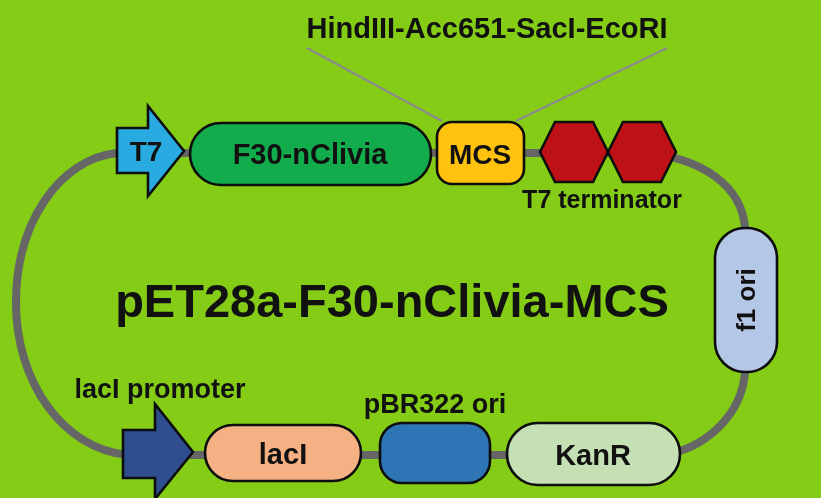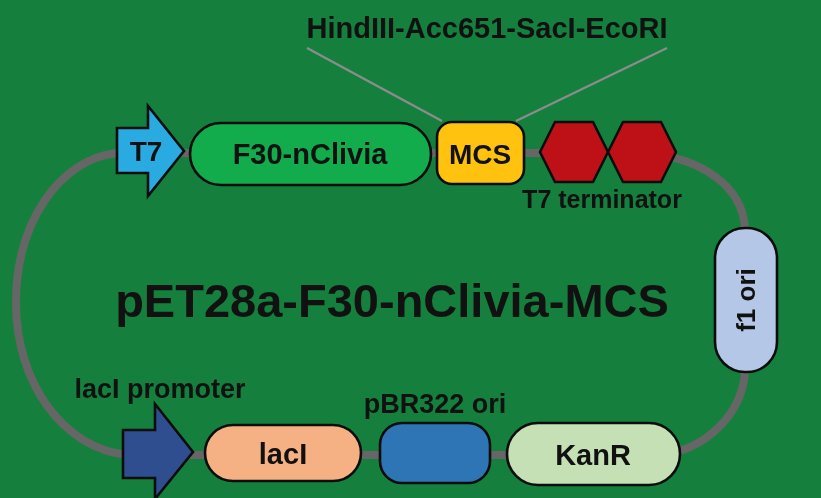--- a/index.html
+++ b/index.html
@@ -1,19 +1,19 @@
 <!DOCTYPE html>
 <html><head>
 <meta charset="utf-8">
 <style>
   html,body{margin:0;padding:0;background:#ffffff;}
   #canvas{
     position:relative;
     width:821px;height:498px;
-    background:#15803d;
+    background:#84cc16;
     font-family:"Liberation Sans",sans-serif;
     overflow:hidden;
   }
   svg text{
     font-family:"Liberation Sans",sans-serif;
     font-weight:700;
     fill:#111111;
   }
 </style>
 </head>

